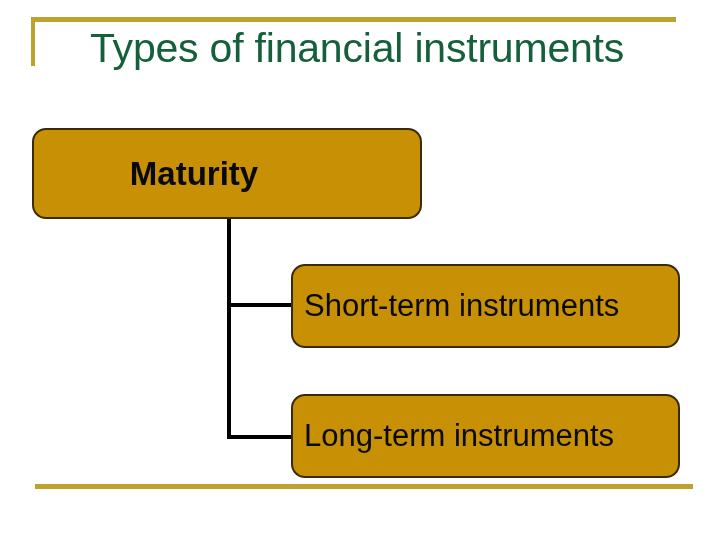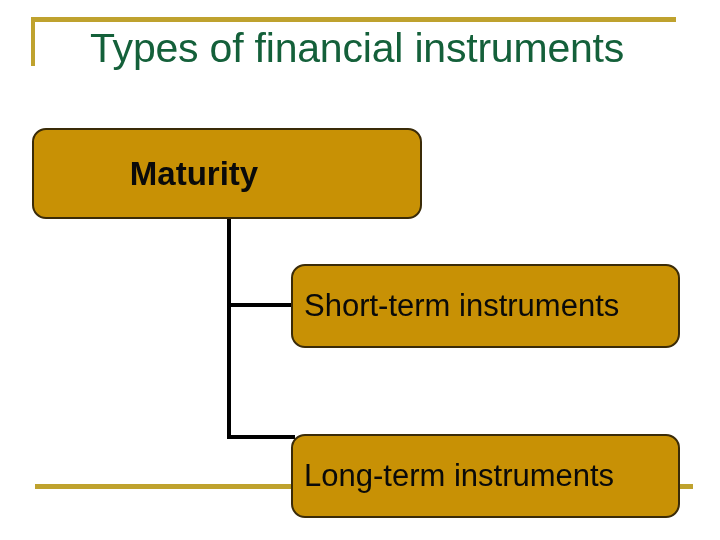--- a/index.html
+++ b/index.html
@@ -105,21 +105,21 @@
     position: relative;
     left: -33px;
   }
   .node.child {
     left: 291px;
     width: 389px;
     height: 84px;
     justify-content: flex-start;
   }
   .node.child-1 { top: 258px; }
-  .node.child-2 { top: 388px; margin-top: 40px; }
+  .node.child-2 { top: 388px; }
   .node.child .node-label {
     font-size: 31px;
     font-weight: normal;
     line-height: 34px;
     white-space: nowrap;
     padding-left: 11px;
   }
 
   
   .conn {

